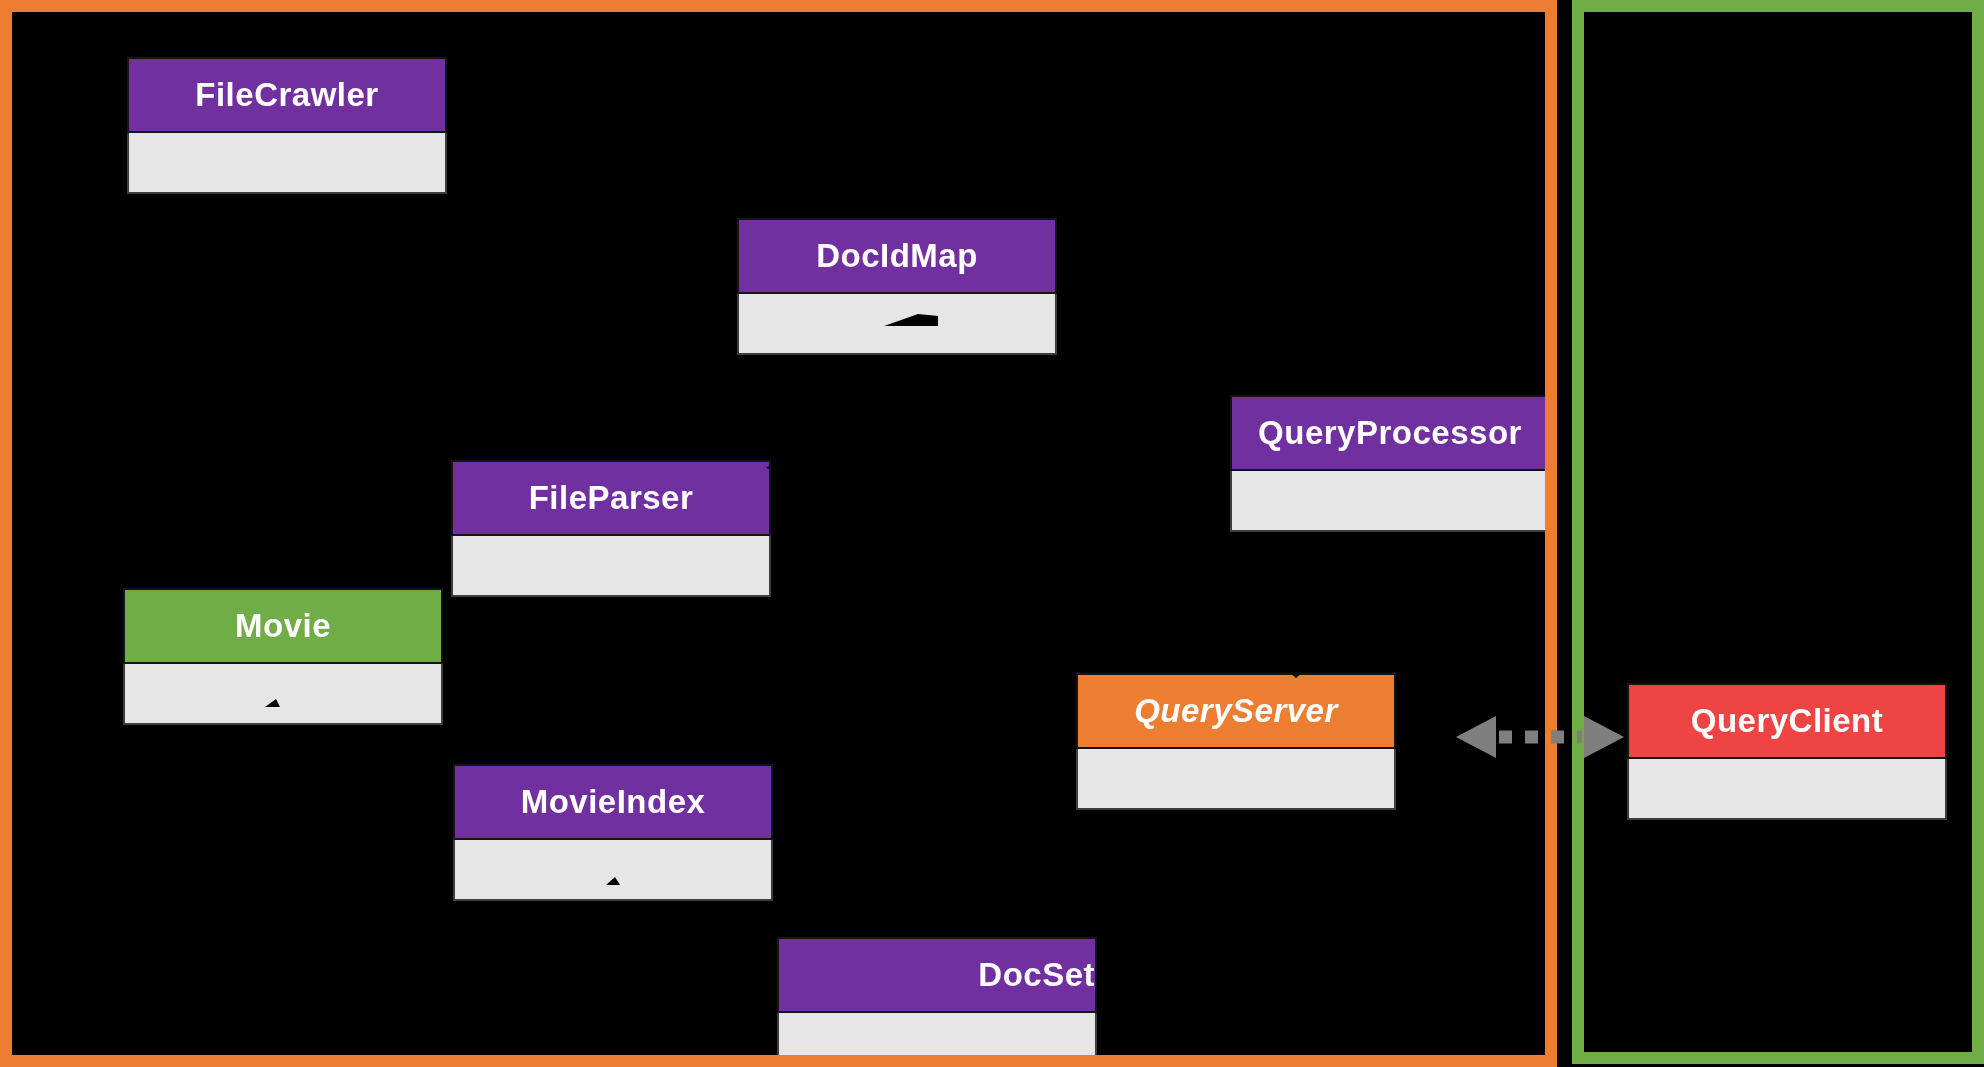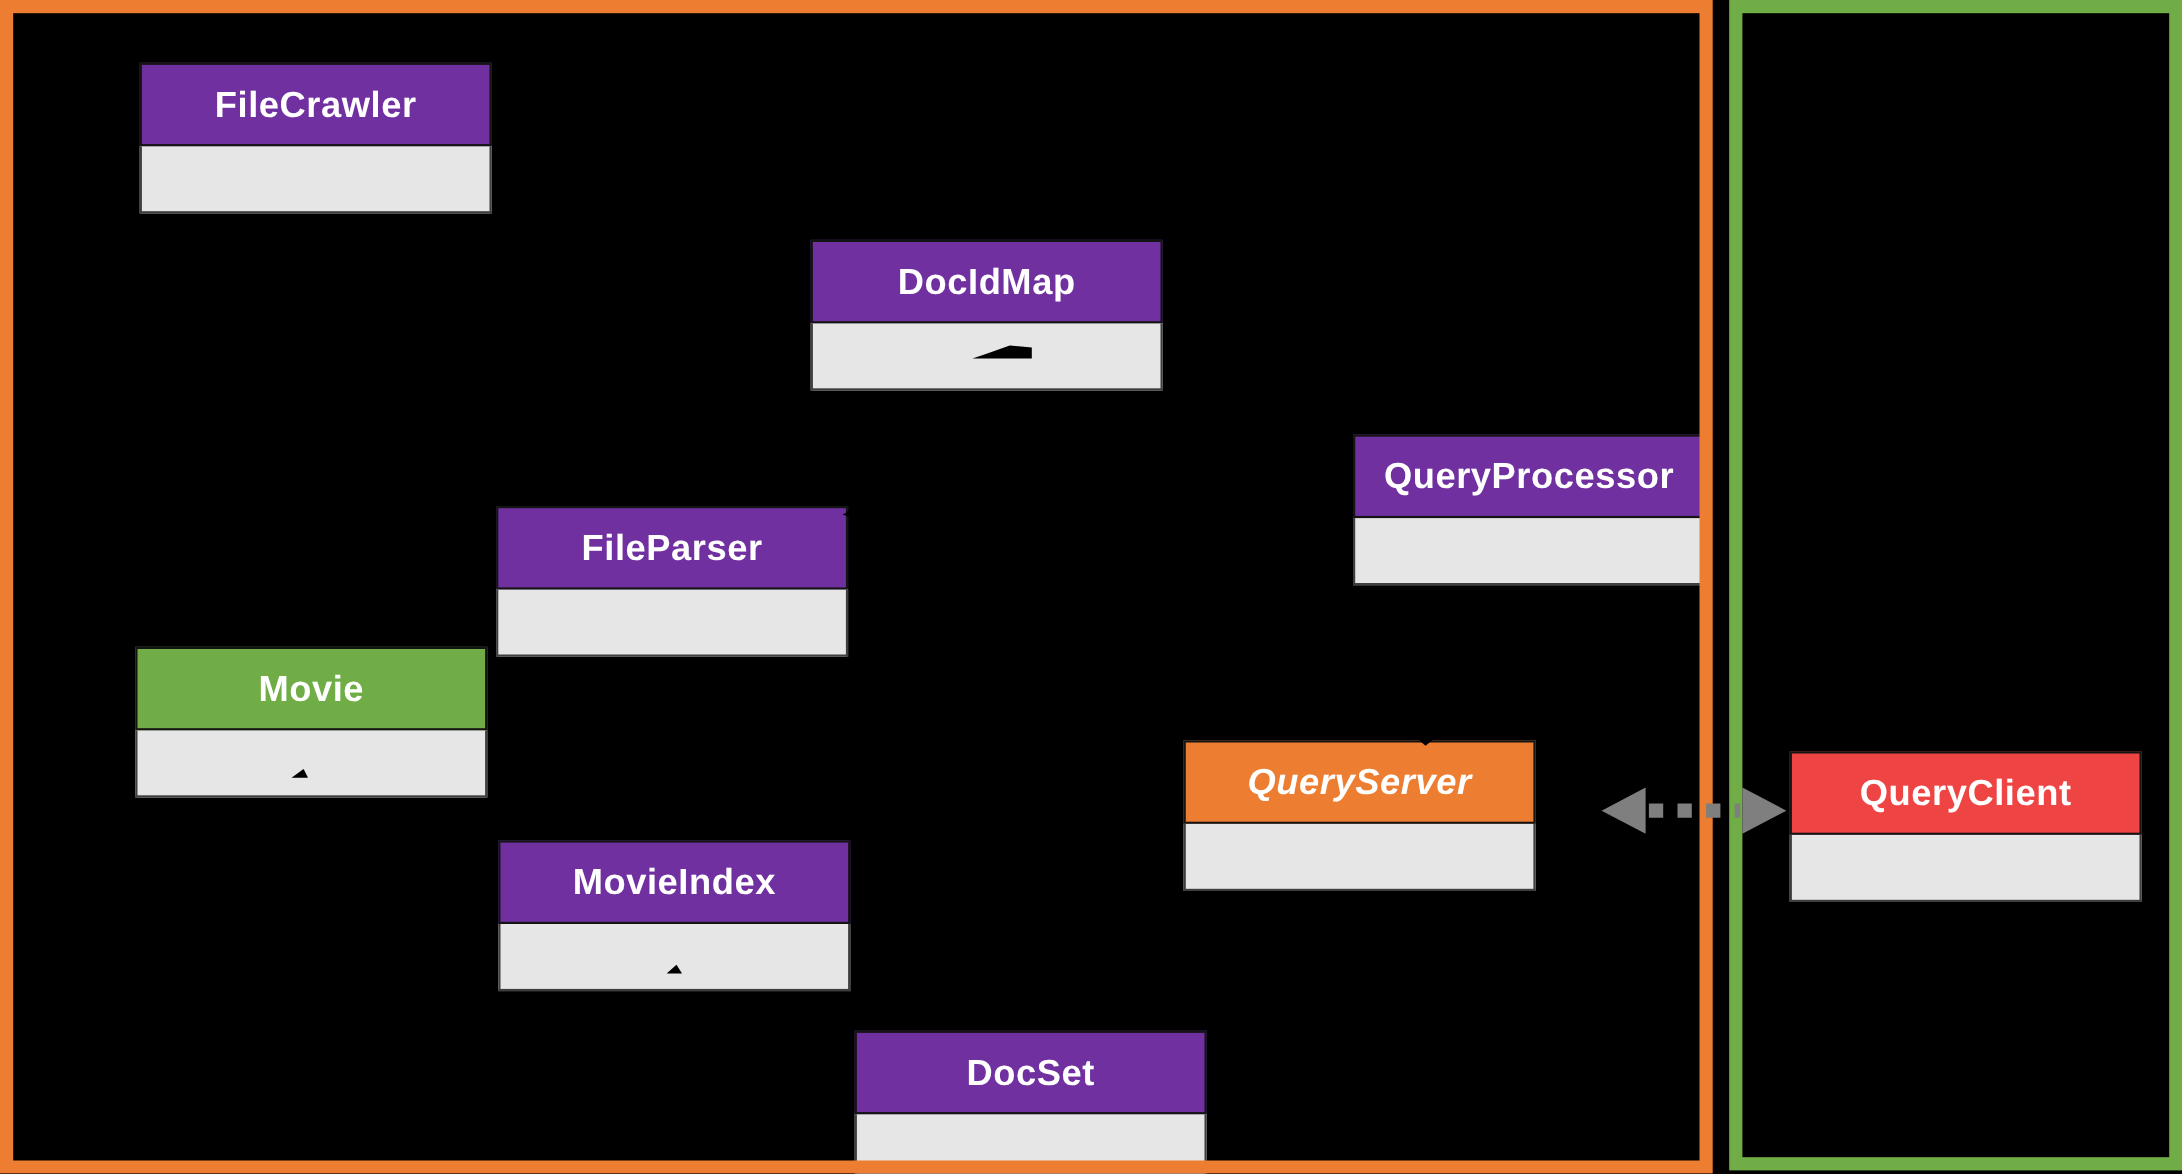--- a/index.html
+++ b/index.html
@@ -92,21 +92,21 @@
   </div>
 
   <div class="uml-box b-movieindex">
     <div class="uml-header" style="background: rgb(112, 48, 160);">
       <span>MovieIndex</span>
     </div>
     <div class="uml-body" style="background: rgb(231, 230, 230);"></div>
   </div>
 
   <div class="uml-box b-docset">
-    <div class="uml-header" style="background: rgb(112, 48, 160);">
+    <div class="uml-header" style="background: rgb(112, 48, 160); justify-content: flex-end;">
       <span>DocSet</span>
     </div>
     <div class="uml-body" style="background: rgb(231, 230, 230);"></div>
   </div>
 
   <div class="frame frame-orange" style="border-color: rgb(237, 125, 49);"></div>
   <div class="frame frame-green" style="border-color: rgb(112, 173, 71);"></div>
 
   <svg id="overlay" width="1984" height="1067" viewBox="0 0 1984 1067">
 

